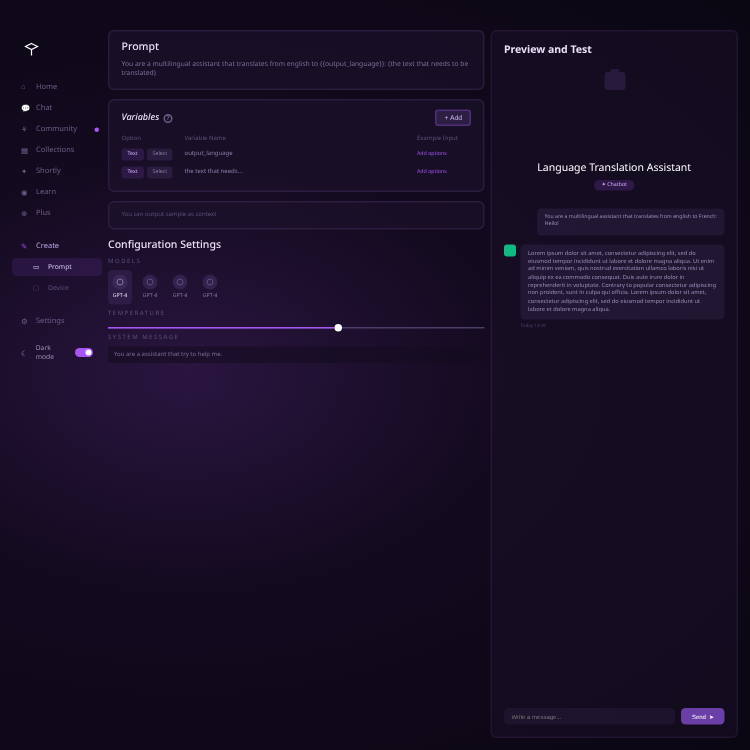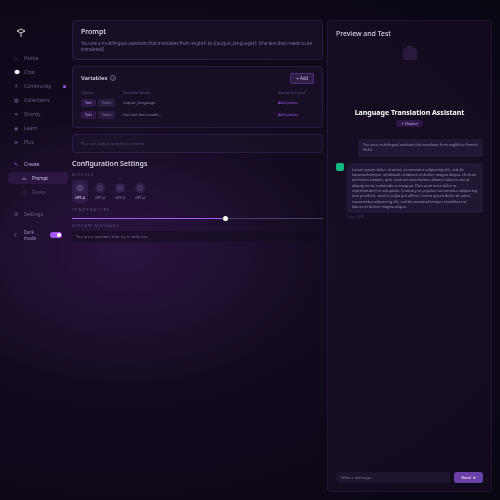--- a/index.html
+++ b/index.html
@@ -27,21 +27,21 @@
 .sub-item.active { background: rgba(168,85,247,0.12); color: #d4c8f0; border-radius: 3px; }
 .dark-toggle { display: flex; align-items: center; gap: 4px; padding: 3px 6px; margin-top: 4px; }
 .toggle { width: 12px; height: 6px; background: #a855f7; border-radius: 3px; position: relative; }
 .toggle::after { content: ''; position: absolute; right: 1px; top: 1px; width: 4px; height: 4px; background: #fff; border-radius: 50%; }
 
 
 .main { flex: 1; display: flex; flex-direction: column; gap: 6px; min-width: 0; }
 .section { background: rgba(30,20,45,0.55); border: 0.5px solid rgba(120,90,160,0.2); border-radius: 4px; padding: 6px 8px; }
 .section-head { display: flex; justify-content: space-between; align-items: center; margin-bottom: 4px; }
 .section-title { color: #e8e0f8; font-size: 7px; font-weight: 500; }
-.section-title.sm { font-size: 6px; }
+.section-title.sm { font-size: 6px; font-style: italic; }
 .help-icon { display: inline-block; width: 6px; height: 6px; border: 0.5px solid #6a5f88; border-radius: 50%; font-size: 4px; text-align: center; line-height: 5px; margin-left: 3px; }
 .add-btn { background: rgba(60,40,90,0.6); border: 0.5px solid rgba(168,85,247,0.3); color: #c8b8e8; font-size: 4.5px; padding: 2px 5px; border-radius: 2px; cursor: pointer; }
 .prompt-body { font-size: 4.5px; color: #7a6f98; line-height: 1.4; }
 
 .var-head { display: flex; gap: 4px; font-size: 4px; color: #5a5078; padding: 2px 0; }
 .var-col1 { width: 38px; } .var-col2 { flex: 1; } .var-col3 { width: 36px; }
 .var-row { display: flex; gap: 4px; align-items: center; padding: 2px 0; font-size: 4px; }
 .pill { padding: 1.5px 4px; border-radius: 2px; font-size: 3.5px; }
 .pill-text { background: rgba(168,85,247,0.15); color: #c8a8f0; }
 .pill-select { background: rgba(80,60,120,0.3); color: #8a7aa8; }
@@ -57,25 +57,25 @@
 .model-icon { width: 10px; height: 10px; border-radius: 50%; background: rgba(80,60,120,0.4); display: flex; align-items: center; justify-content: center; }
 .model-name { font-size: 3.5px; color: #8a7fa8; }
 .model-chip.sel .model-name { color: #e8e0f8; }
 .slider-track { height: 1px; background: #4a3f68; position: relative; margin: 6px 0 2px; }
 .slider-fill { position: absolute; left: 0; top: 0; height: 1px; background: #a855f7; width: 60%; }
 .slider-thumb { position: absolute; left: 60%; top: -2px; width: 5px; height: 5px; background: #fff; border-radius: 50%; }
 .sys-msg { background: rgba(20,12,32,0.6); border-radius: 2px; padding: 3px 4px; font-size: 4px; color: #7a6f98; margin-top: 3px; }
 
 
 .preview { width: 165px; background: rgba(25,15,40,0.5); border: 0.5px solid rgba(120,90,160,0.15); border-radius: 4px; padding: 8px; display: flex; flex-direction: column; }
-.preview-title { color: #e8e0f8; font-size: 7px; margin-bottom: 10px; }
+.preview-title { color: #e8e0f8; font-size: 7px; margin-bottom: 10px; font-weight: bold; }
 .assistant-head { text-align: center; margin-bottom: 8px; }
 .camera-icon { width: 14px; height: 12px; margin: 0 auto 6px; background: rgba(60,40,90,0.5); border-radius: 2px; position: relative; }
 .camera-icon::before { content:''; position: absolute; top: -2px; left: 4px; width: 6px; height: 2px; background: rgba(60,40,90,0.5); border-radius: 1px 1px 0 0; }
-.assistant-name { color: #fff; font-size: 7px; font-weight: 700; margin-top: 48px; }
+.assistant-name { color: #fff; font-size: 7px; font-weight: 400; margin-top: 48px; }
 .assistant-tag { display: inline-block; margin-top: 3px; padding: 1px 5px; background: rgba(168,85,247,0.18); color: #c8a8f0; font-size: 3.5px; border-radius: 6px; }
 .chat { flex: 1; display: flex; flex-direction: column; gap: 6px; margin-top: 4px; }
 .msg { display: flex; gap: 3px; }
 .msg-user { justify-content: flex-end; }
 .bubble { background: rgba(40,28,60,0.7); border-radius: 3px; padding: 4px 5px; font-size: 3.8px; color: #9a8fb8; line-height: 1.4; max-width: 85%; }
 .msg-user .bubble { font-size: 3.5px; }
 .avatar { width: 8px; height: 8px; background: #10b981; border-radius: 2px; flex-shrink: 0; }
 .timestamp { font-size: 3px; color: #4a3f68; margin-top: 2px; }
 .input-row { display: flex; gap: 4px; margin-top: auto; }
 .msg-input { flex: 1; background: rgba(40,28,60,0.5); border: none; border-radius: 3px; padding: 3px 5px; font-size: 4px; color: #9a8fb8; }

